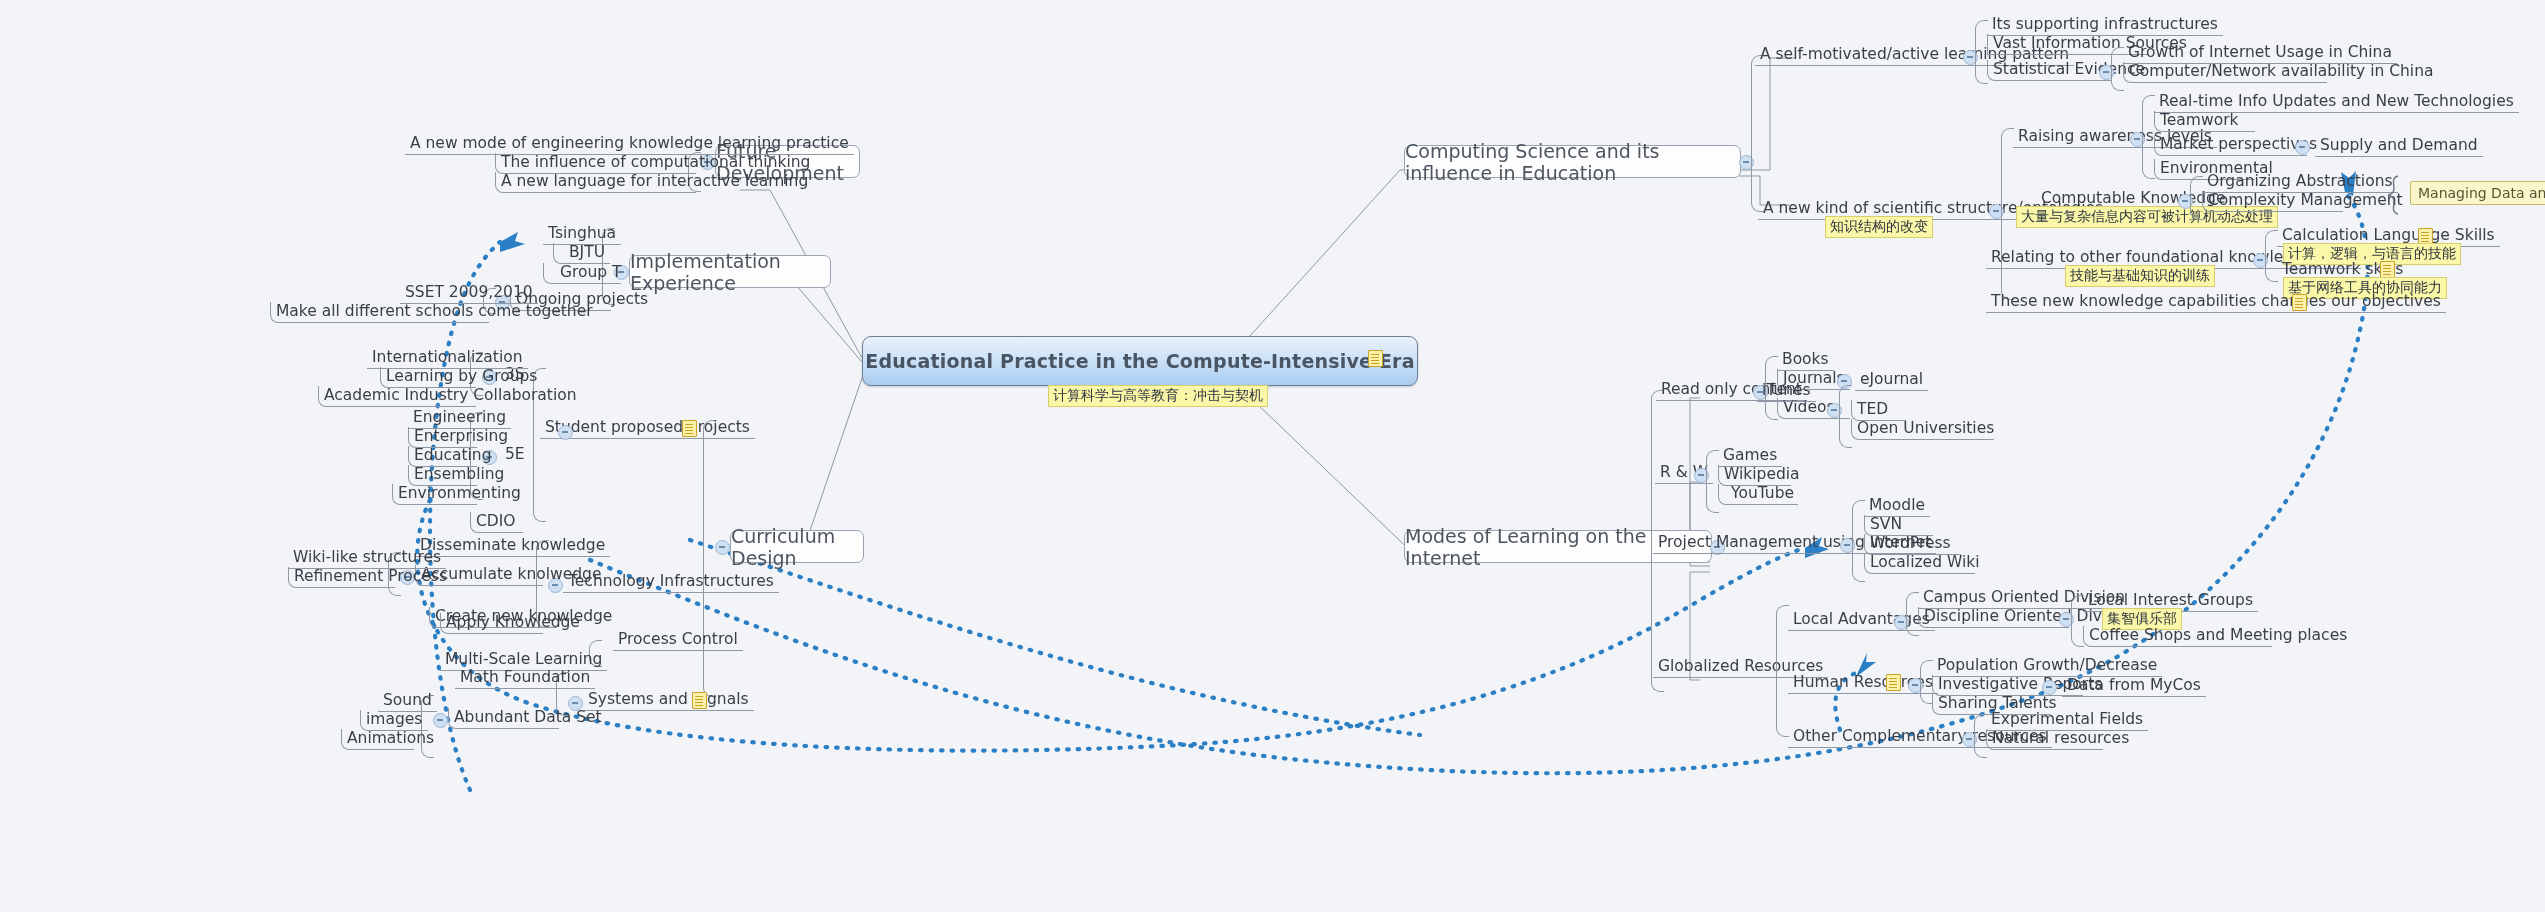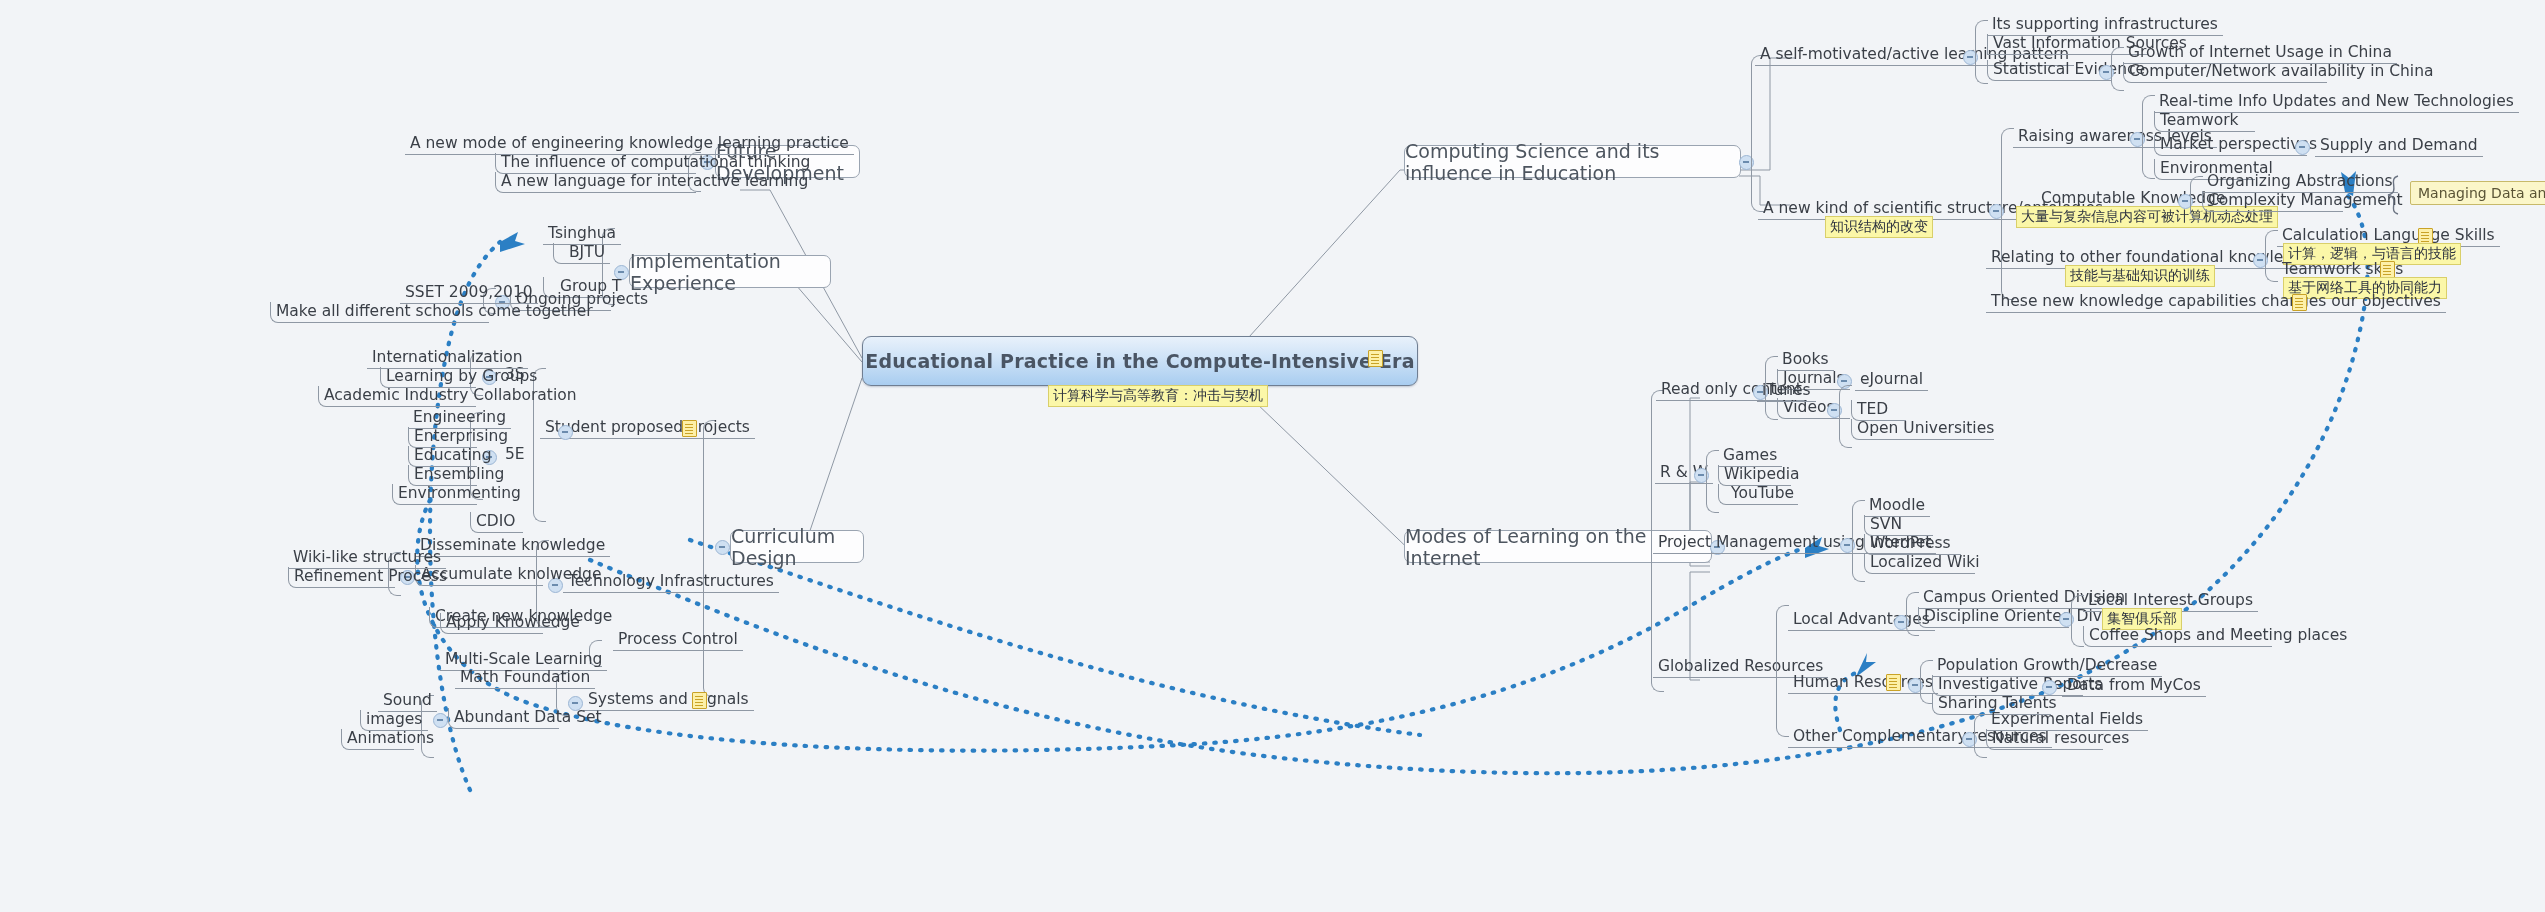--- a/index.html
+++ b/index.html
@@ -114,21 +114,21 @@
   <div class="collapse" style="left:1710px;top:540px;"></div>
 
   <div class="bracket" style="left:688px;top:152px;width:12px;height:38px;"></div>
   <div class="leaf ul" style="left:405px;top:134px;">A new mode of engineering knowledge learning practice</div>
   <div class="leaf box" style="left:495px;top:153px;width:190px;">The influence of computational thinking</div>
   <div class="leaf box" style="left:495px;top:172px;width:190px;">A new language for interactive learning</div>
 
   <div class="bracket" style="left:602px;top:228px;width:12px;height:75px;"></div>
   <div class="leaf ul" style="left:543px;top:224px;">Tsinghua</div>
   <div class="leaf box" style="left:553px;top:243px;width:46px;text-align:right;">BJTU</div>
-  <div class="leaf box" style="left:543px;top:277px;width:56px;text-align:center;padding-left:16px;">Group T</div>
+  <div class="leaf box" style="left:543px;top:263px;width:56px;text-align:center;padding-left:16px;">Group T</div>
   <div class="leaf box" style="left:510px;top:290px;width:90px;">Ongoing projects</div>
   <div class="collapse" style="left:495px;top:295px;"></div>
   <div class="bracket" style="left:483px;top:288px;width:12px;height:24px;"></div>
   <div class="leaf ul" style="left:400px;top:283px;">SSET 2009,2010</div>
   <div class="leaf box" style="left:270px;top:302px;width:208px;">Make all different schools come together</div>
 
   <div class="bracket" style="left:703px;top:420px;width:12px;height:275px;"></div>
 
   <div class="leaf ul" style="left:540px;top:418px;">Student proposed projects</div>
   <div class="noteicon" style="left:682px;top:420px;"></div>

